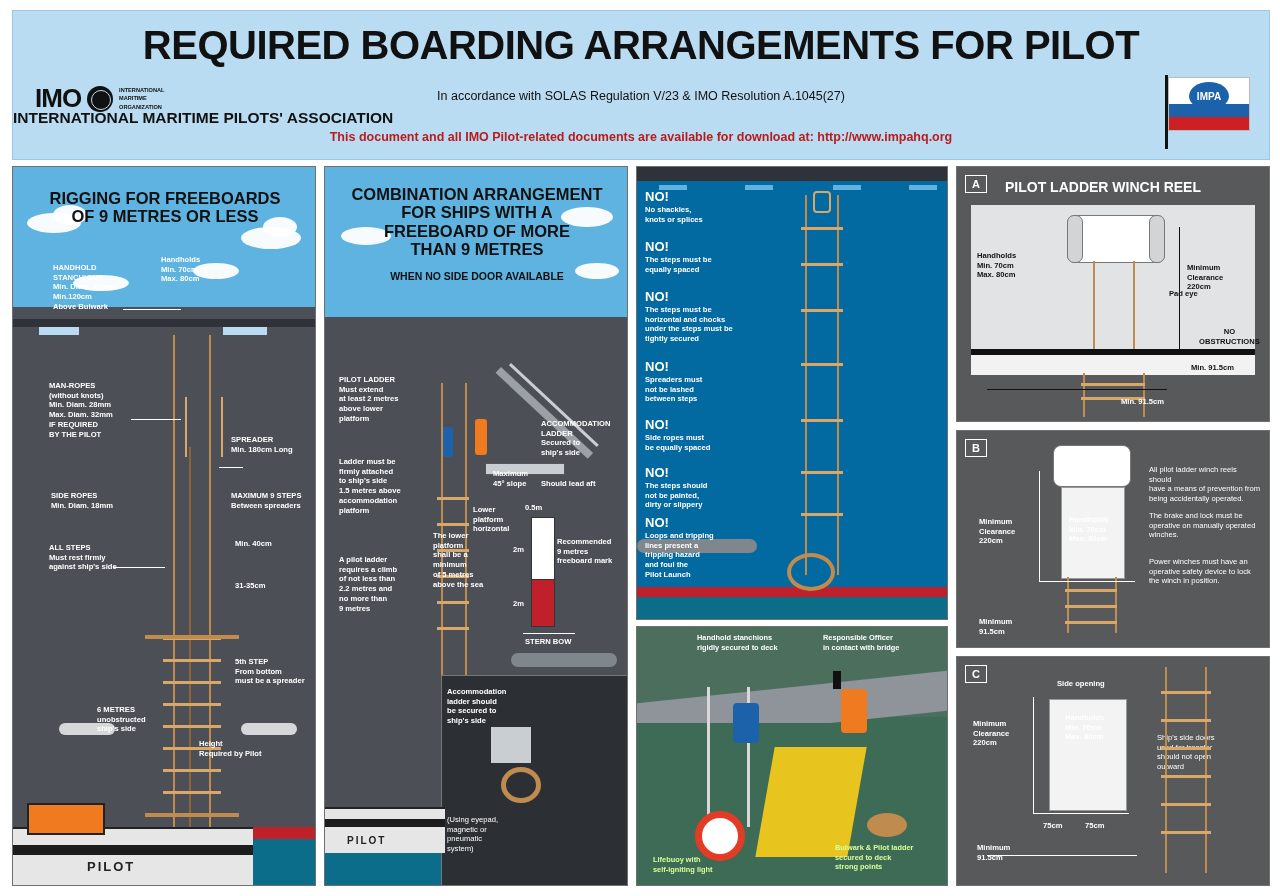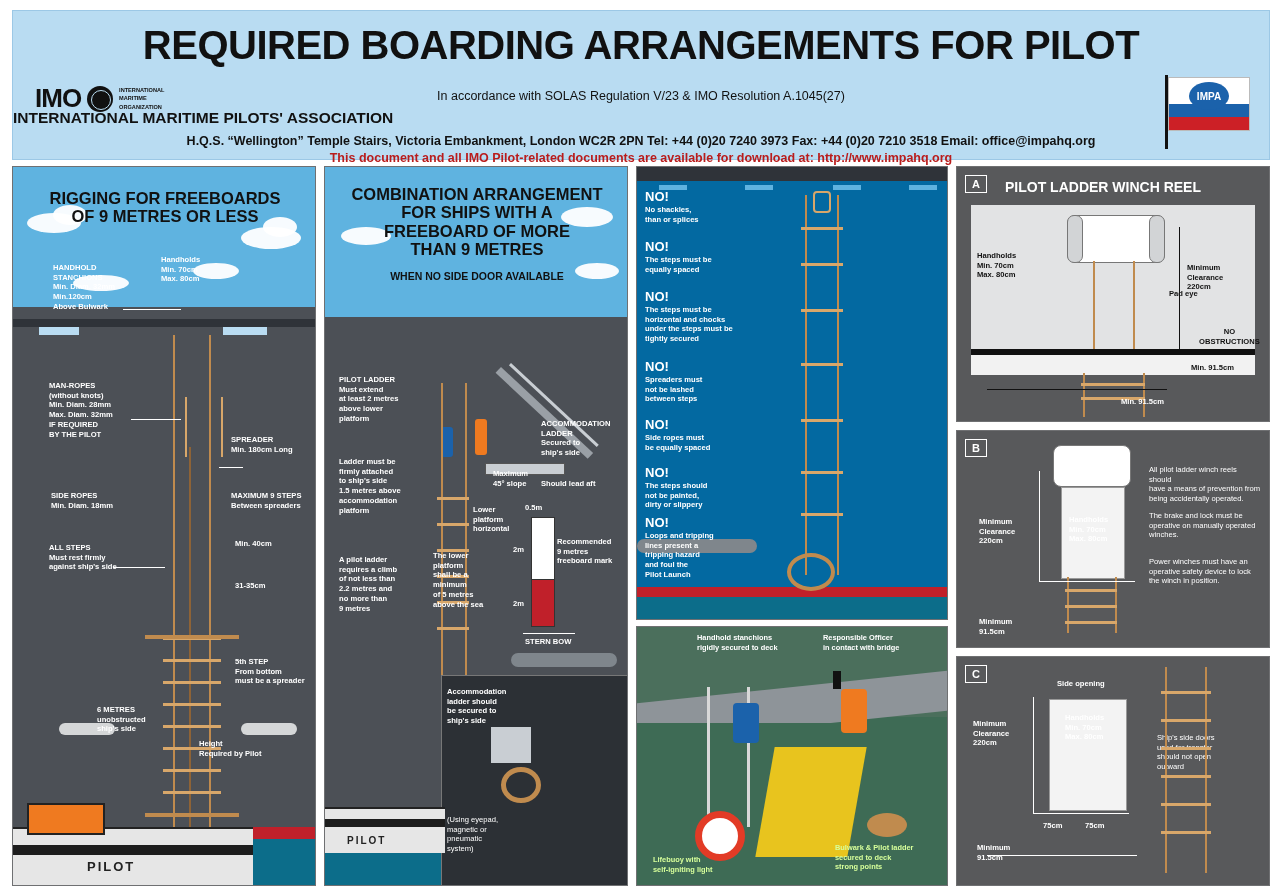--- a/index.html
+++ b/index.html
@@ -96,21 +96,20 @@
 </style>
 </head>
 <body>
 
 <div class="poster">
 
   <div class="header">
     <h1>REQUIRED BOARDING ARRANGEMENTS FOR PILOT</h1>
     <div class="sub1">In accordance with SOLAS Regulation V/23 &amp; IMO Resolution A.1045(27)</div>
     <div class="sub2">INTERNATIONAL MARITIME PILOTS' ASSOCIATION</div>
-    <div class="sub3">H.Q.S. “Wellington” Temple Stairs, Victoria Embankment, London WC2R 2PN   Tel: +44 (0)20 7240 3973   Fax: +44 (0)20 7210 3518   Email: office@impahq.org</div>
     <div class="sub4">This document and all IMO Pilot-related documents are available for download at: http://www.impahq.org</div>
 
     <div class="imo-logo">
       <span class="imo-text">IMO</span>
       <span class="imo-seal"></span>
       <span class="imo-words" style="white-space:pre">INTERNATIONAL
 MARITIME
 ORGANIZATION</span>
     </div>
 
@@ -289,21 +288,21 @@
     <div class="lbl" style="left:216px;top:252px;white-space:pre-line">ACCOMMODATION
 LADDER
 Secured to
 ship's side</div>
     <div class="lbl" style="left:168px;top:302px;white-space:pre-line">Maximum
 45° slope</div>
     <div class="lbl" style="left:216px;top:312px;">Should lead aft</div>
     <div class="lbl" style="left:148px;top:338px;white-space:pre-line">Lower
 platform
 horizontal</div>
-    <div class="lbl" style="left:108px;top:384px;white-space:pre-line">The lower
+    <div class="lbl" style="left:108px;top:364px;white-space:pre-line">The lower
 platform
 shall be a
 minimum
 of 5 metres
 above the sea</div>
   </div>
 
   <div class="panel" id="p3">
     <div class="hull" style="left:0;top:0;width:310px;height:14px;background:#2f3339;"></div>
     <div class="hull" style="left:22px;top:18px;width:28px;height:5px;background:#5fb3e0;"></div>
@@ -322,21 +321,21 @@
     <div class="step" style="left:164px;top:142px;width:42px;"></div>
     <div class="step" style="left:164px;top:196px;width:42px;"></div>
     <div class="step" style="left:164px;top:252px;width:42px;"></div>
     <div class="step" style="left:164px;top:304px;width:42px;"></div>
     <div class="step" style="left:164px;top:346px;width:42px;"></div>
     <div style="position:absolute;left:176px;top:24px;width:14px;height:18px;border:2px solid #d8a76a;border-radius:4px;"></div>
     <div style="position:absolute;left:150px;top:386px;width:40px;height:30px;border:4px solid #c08b4e;border-radius:50%;"></div>
 
     <div class="no" style="position:absolute;left:8px;top:22px;">NO!</div>
     <div class="lbl" style="left:8px;top:38px;white-space:pre-line">No shackles,
-than or splices</div>
+knots or splices</div>
 
     <div class="no" style="position:absolute;left:8px;top:72px;">NO!</div>
     <div class="lbl" style="left:8px;top:88px;white-space:pre-line">The steps must be
 equally spaced</div>
 
     <div class="no" style="position:absolute;left:8px;top:122px;">NO!</div>
     <div class="lbl" style="left:8px;top:138px;white-space:pre-line">The steps must be
 horizontal and chocks
 under the steps must be
 tightly secured</div>

